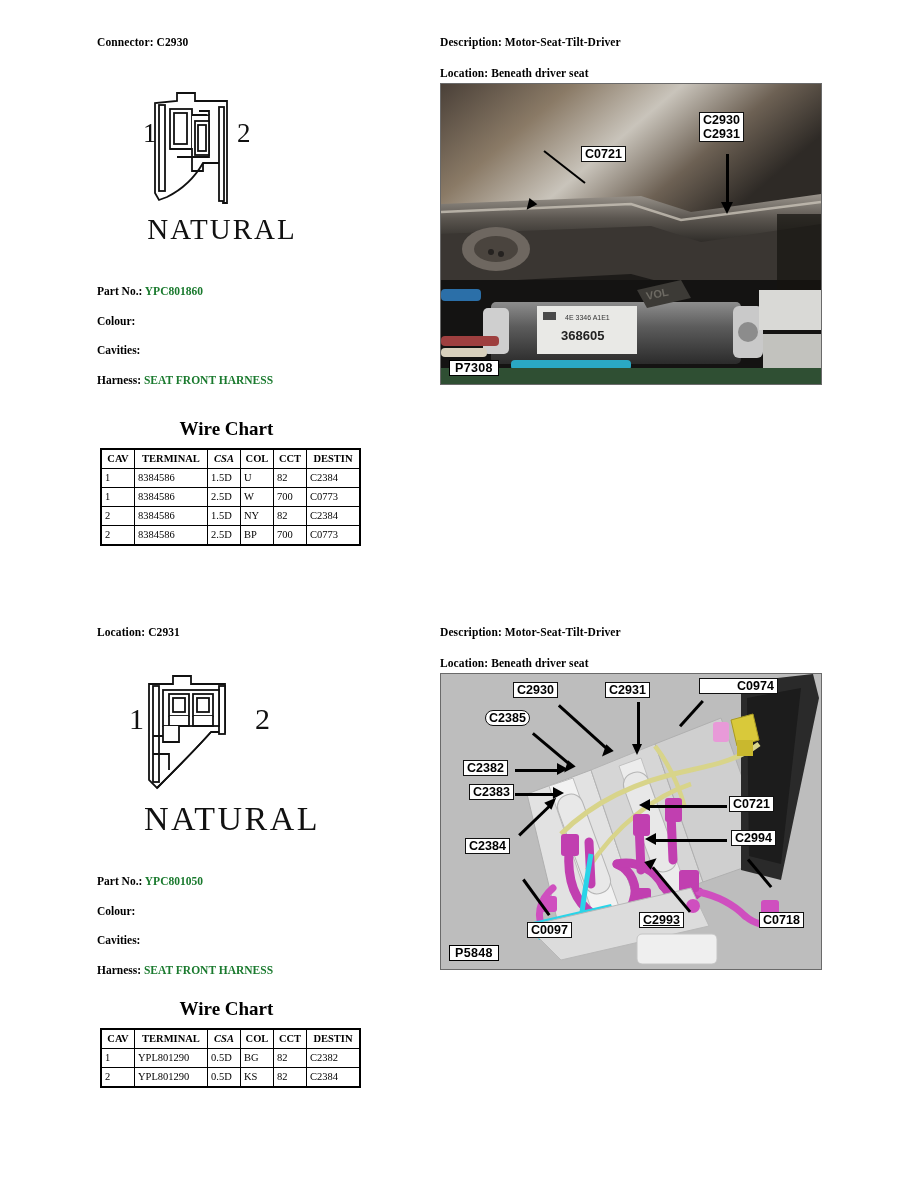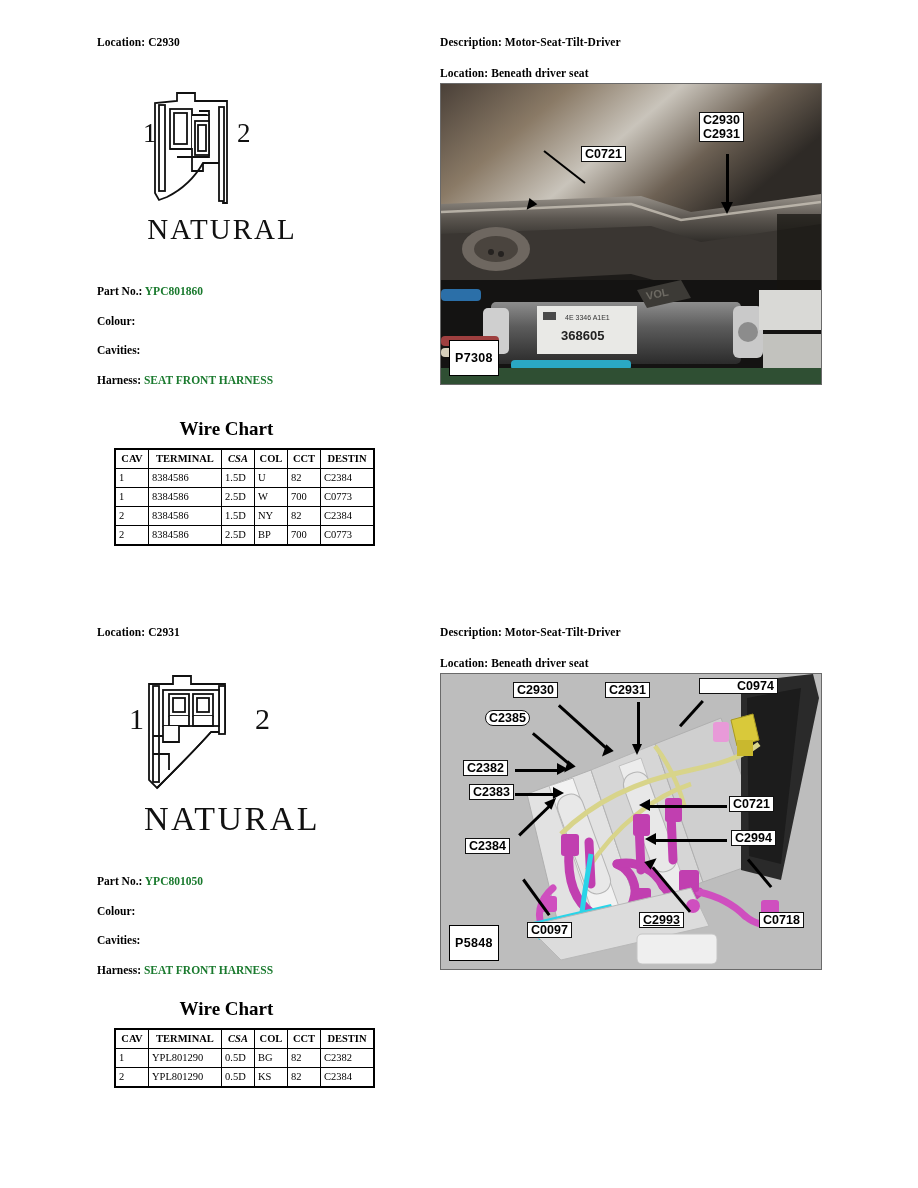--- a/index.html
+++ b/index.html
@@ -24,51 +24,51 @@
     font-family:"Liberation Serif",serif;font-size:29px;letter-spacing:2px;color:#111;}
   .natural.big{font-size:34px;letter-spacing:2.5px;}
 
   
   .spec{font-size:11.5px;font-weight:bold;line-height:1;}
   .spec-row{margin-bottom:18px;}
 
   
   .wc-title{font-family:"Liberation Serif",serif;font-size:19px;font-weight:bold;
     text-align:center;width:255px;margin-left:2px;}
-  table.wire{border-collapse:collapse;margin-top:8px;margin-left:17px;
+  table.wire{border-collapse:collapse;margin-top:8px;margin-left:3px;
     border:2px solid #000;background:#fff;}
   table.wire td,table.wire th{
     border:1.6px solid #000;font-size:10.5px;
     font-family:"Liberation Serif",serif;
     padding:2px 3px;text-align:left;height:14px;line-height:1.05;
   }
   table.wire th{font-weight:bold;font-size:10.5px;text-align:center;}
   .c-cav{width:26px;} .c-term{width:66px;} .c-csa{width:26px;font-style:italic;}
   .c-col{width:26px;} .c-cct{width:26px;} .c-destin{width:46px;}
 
   
   .fig{position:relative;border:1px solid #6a6a6a;overflow:hidden;}
   .fig1{width:380px;height:300px;background:#2f4f33;}
   .fig2{width:380px;height:295px;background:#bdbdbd;}
   .figtag{position:absolute;left:8px;bottom:8px;background:#fff;border:1px solid #000;
     font-family:"Liberation Sans",sans-serif;font-size:12.5px;font-weight:bold;
-    padding:10px 5px;letter-spacing:.3px;z-index:8;}
+    padding:0 5px;letter-spacing:.3px;z-index:8;}
   .callout{position:absolute;background:#fff;border:1px solid #111;
     font-family:"Liberation Sans",sans-serif;font-weight:bold;
     font-size:12.5px;line-height:1.12;padding:0px 3px;white-space:pre-line;z-index:7;}
   .arrow{position:absolute;background:#000;z-index:6;}
   .arrowhead{position:absolute;width:0;height:0;z-index:6;}
 </style>
 </head>
 <body>
 
 <div class="section" style="top:0;">
 
   <div class="col-left" style="top:36px;">
-    <div class="lbl">Location: C2930</div>
+    <div class="lbl">Connector: C2930</div>
   </div>
 
   <div class="col-left" style="top:85px;">
     <div class="conn-wrap">
       <span class="pin pin-1">1</span>
       <span class="pin pin-2">2</span>
       <svg class="conn-svg" width="120" height="125" viewBox="0 0 120 125">
         <g fill="none" stroke="#111" stroke-width="1.8">
           <path d="M18 18 L18 108 L22 115 L30 112 C46 104 58 92 66 78 L86 78 L86 118 L90 118 L90 16 L58 16 L58 8 L40 8 L40 16 Z" fill="#fff"></path>
           <rect x="22" y="20" width="6" height="86" fill="#fff"></rect>

